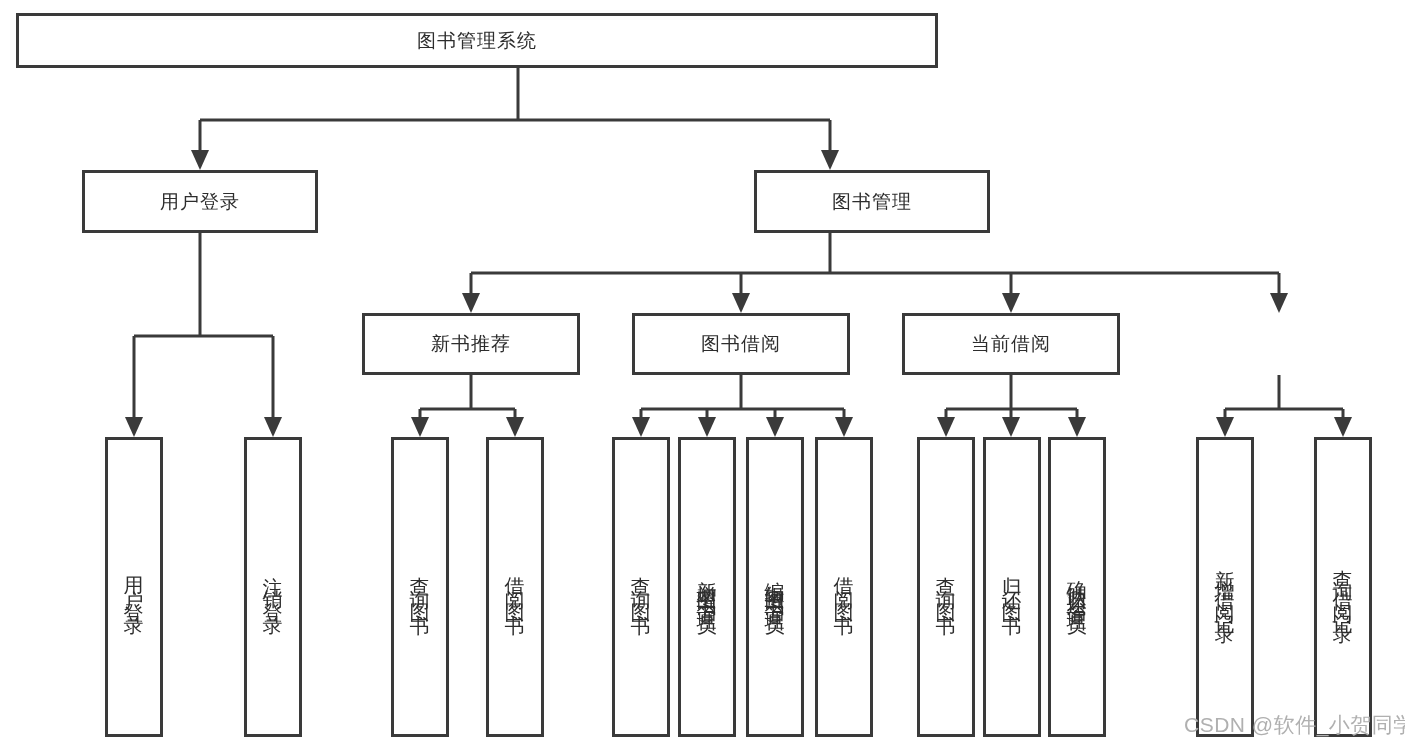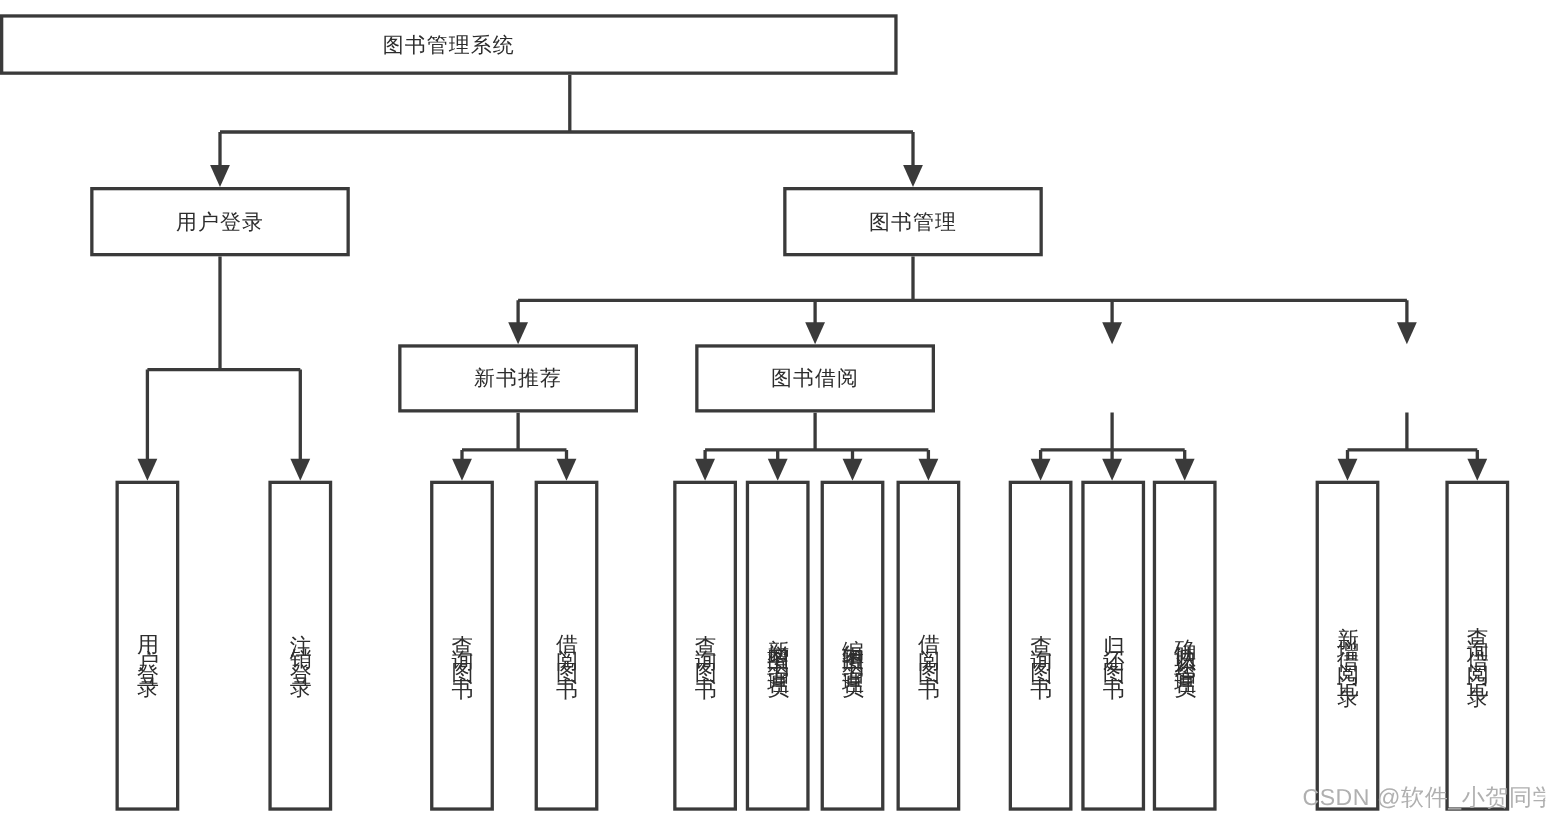--- a/index.html
+++ b/index.html
@@ -43,21 +43,21 @@
     border: 3px solid var(--line, #3a3a3a);
     color: var(--text, #2d2d2d);
     display: flex;
     align-items: center;
     justify-content: center;
     font-size: 19px;
     letter-spacing: 1px;
     white-space: nowrap;
   }
 
-  .root { left: 0; top: 13px; width: 816px; height: 55px; text-align: center; }
+  .root { left: 16px; top: 13px; width: 922px; height: 55px; text-align: center; }
   .l2   { top: 170px; width: 236px; height: 63px; }
   .l3   { top: 313px; width: 218px; height: 62px; }
 
   .leaf {
     top: 437px;
     width: 58px;
     height: 300px;
     display: block;
     writing-mode: vertical-rl;
     text-orientation: mixed;
@@ -140,24 +140,25 @@
       <polygon points="1002,417 1020,417 1011,437"></polygon>
       <polygon points="1068,417 1086,417 1077,437"></polygon>
       <polygon points="1216,417 1234,417 1225,437"></polygon>
       <polygon points="1334,417 1352,417 1343,437"></polygon>
     </g>
   </svg>
 
   <div class="node root">图书管理系统</div>
 
   <div class="node l2" style="left:82px">用户登录</div>
-  <div class="node l2" style="left:712px">图书管理</div>
+  <div class="node l2" style="left:754px">图书管理</div>
 
   <div class="node l3" style="left:632px">图书借阅</div>
   <div class="node l3" style="left:362px">新书推荐</div>
+  <div class="node l3" style="left:902px">当前借阅</div>
 
   <div class="node leaf" style="left:105px">用户登录</div>
   <div class="node leaf" style="left:244px">注销登录</div>
 
   <div class="node leaf" style="left:391px">查询图书</div>
   <div class="node leaf" style="left:486px">借阅图书</div>
 
   <div class="node leaf" style="left:612px">查询图书</div>
   <div class="node leaf long" style="left:678px">新增图书（管理员）</div>
   <div class="node leaf long" style="left:746px">编辑图书（管理员）</div>

